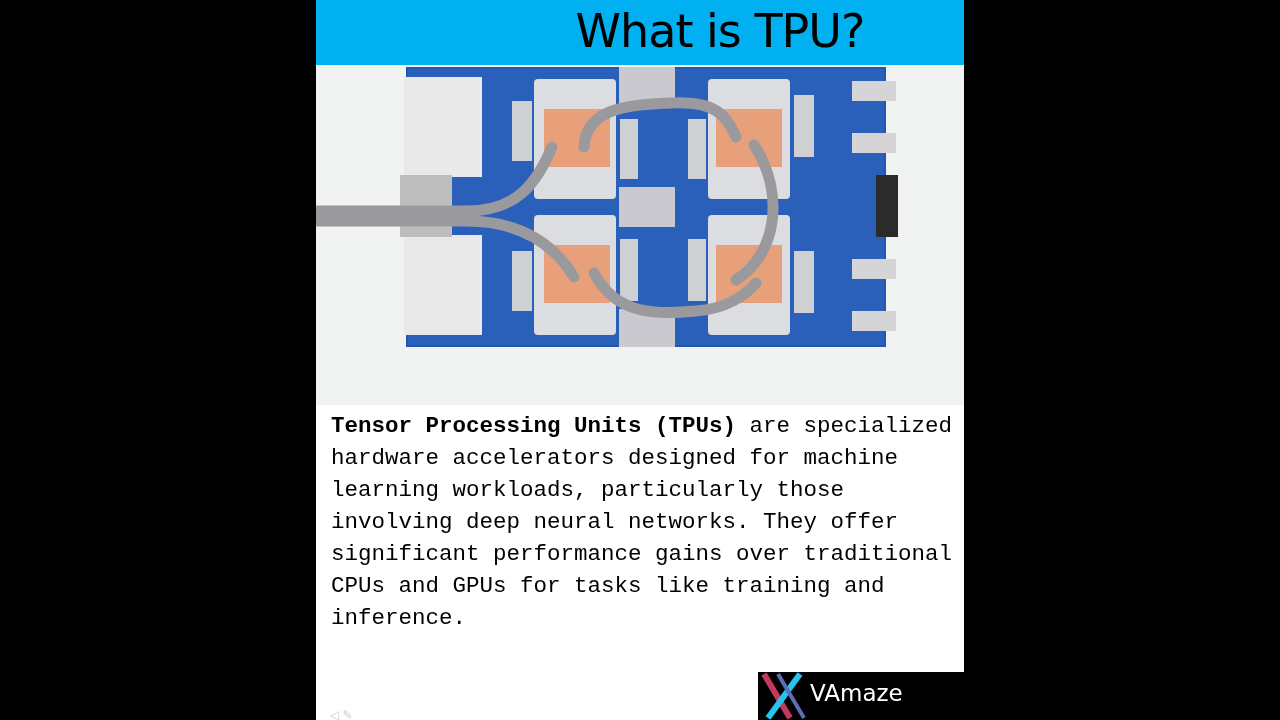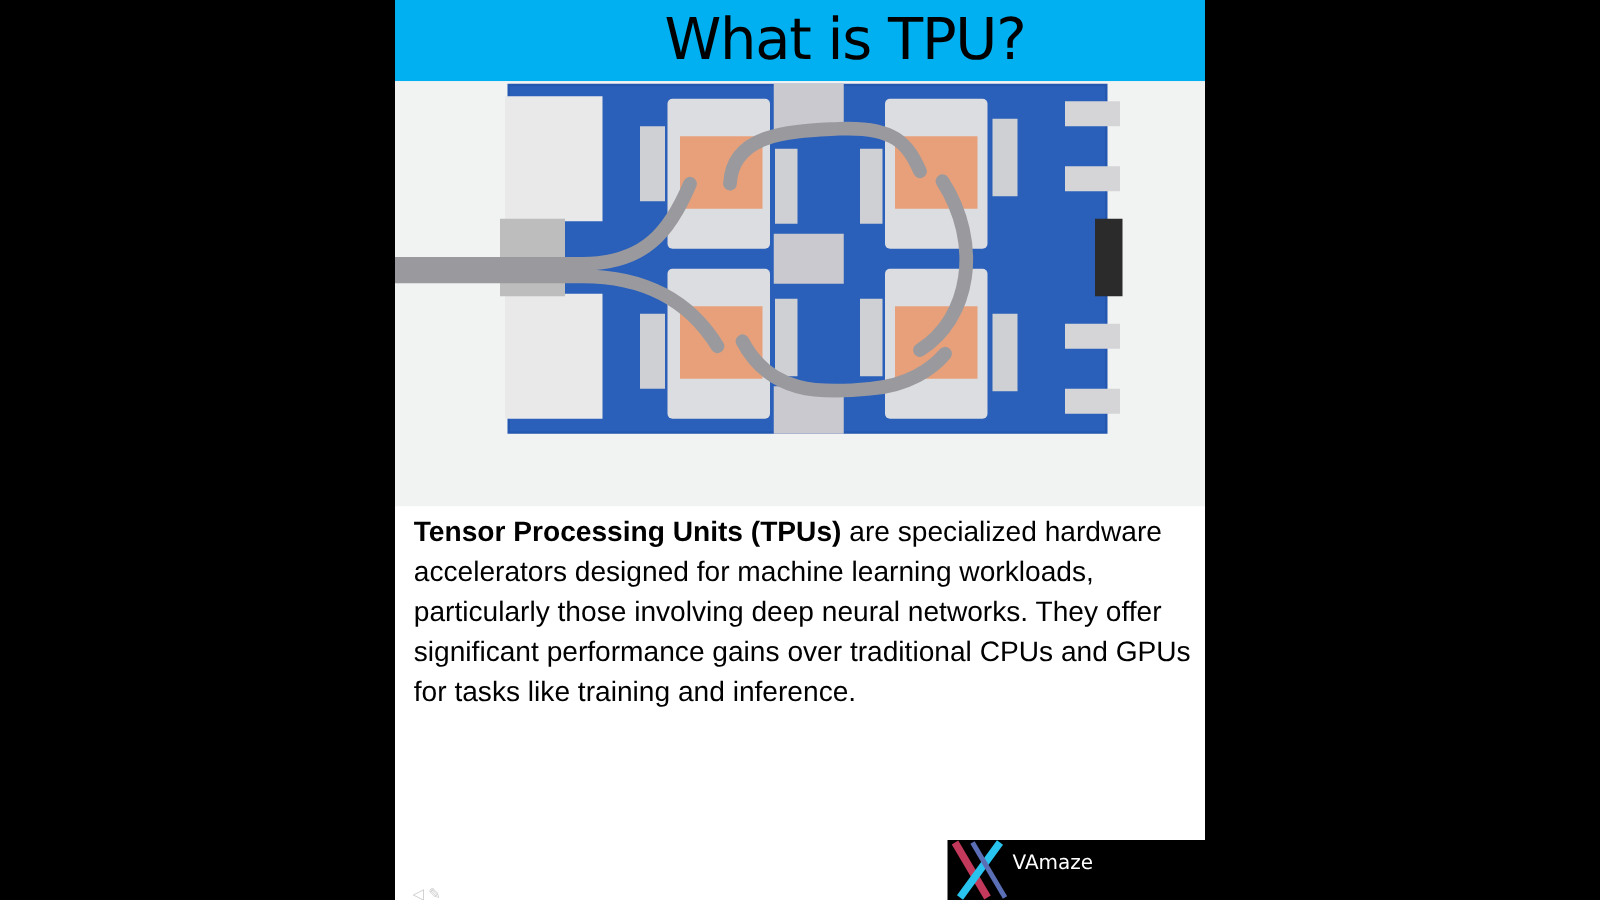--- a/index.html
+++ b/index.html
@@ -1,26 +1,26 @@
 <!DOCTYPE html>
 <html><head>
 <meta charset="utf-8">
 <style>
   html, body { margin:0; padding:0; }
   body { width:1280px; height:720px; background:#000; position:relative; overflow:hidden; font-family:"Liberation Sans", sans-serif; }
   .slide { position:absolute; left:316px; top:0; width:648px; height:720px; background:#fff; overflow:hidden; }
-  .header { position:absolute; left:0; top:0; width:720px; height:65px; background:#00b0f0; display:flex; align-items:center; justify-content:center; }
+  .header { position:absolute; left:0; top:0; width:720px; height:65px; background:#00b0f0; display:flex; align-items:center; justify-content:center;padding-left:44px; }
   .title { font-family:"DejaVu Sans", sans-serif; font-size:46px; color:#000; letter-spacing:-1px; line-height:1; margin-top:-4px; }
   .photo { position:absolute; left:0; top:65px; width:648px; height:340px; background:#f1f2f2; }
   .photo svg { position:absolute; left:0; top:0; }
-  .body-text { position:absolute; left:15px; top:410px; width:630px; font-family:Liberation Sans, sans-serif; font-size:22.5px; line-height:32px; color:#000; }
+  .body-text { position:absolute; left:15px; top:410px; width:630px; font-family:Liberation Mono, monospace; font-size:22.5px; line-height:32px; color:#000; }
   .body-text b { font-weight:bold; }
   .p { margin:0; }
   .brand { position:absolute; left:442px; top:672px; width:206px; height:48px; background:#000; }
-  .brand-name { position:absolute; left:52px; top:8px; font-family:"DejaVu Sans", sans-serif; font-size:16px; color:#fff; }
+  .brand-name { position:absolute; left:52px; top:8px; font-family:"DejaVu Sans", sans-serif; font-size:23px; color:#fff; }
   .brand svg { position:absolute; left:2px; top:0; }
   .nav-mark { position:absolute; left:14px; top:708px; font-size:12px; color:#ccc; }
 </style>
 </head>
 <body>
 
 <div class="slide">
   <div class="header">
     <div class="title">What is TPU?</div>
   </div>

